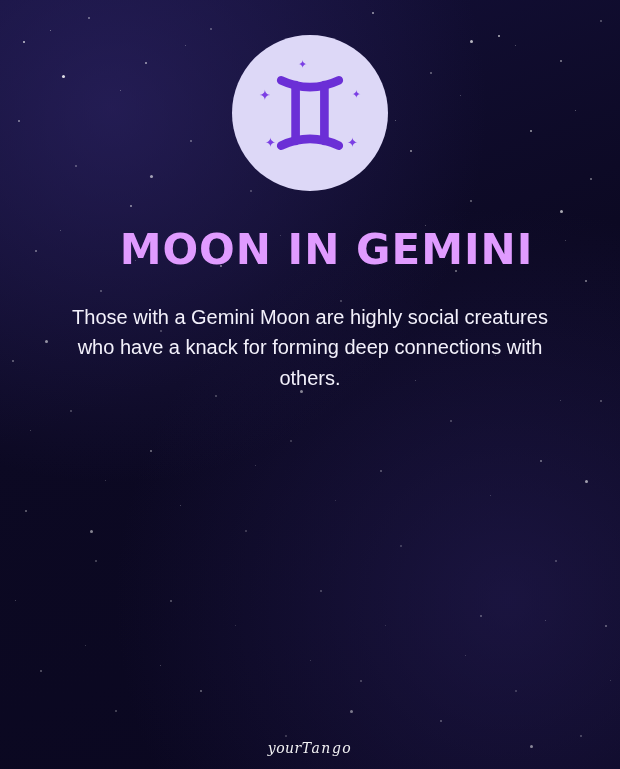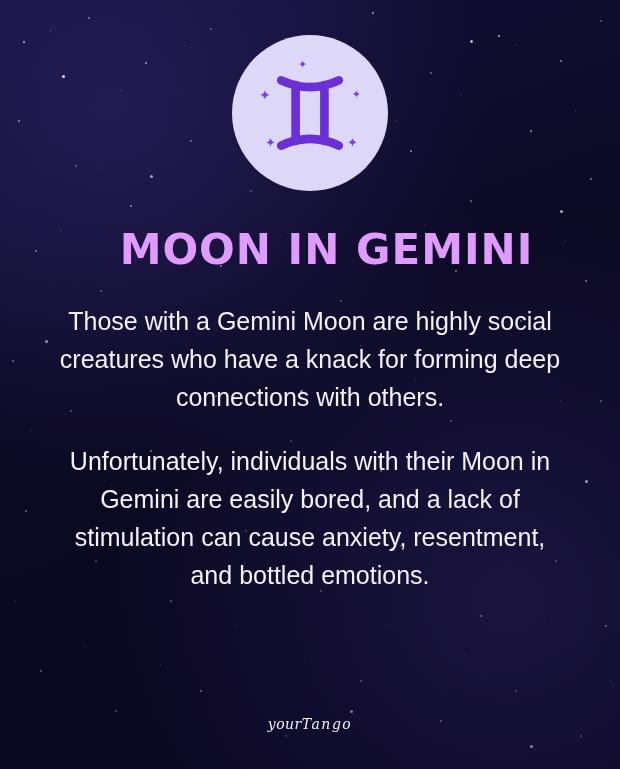--- a/index.html
+++ b/index.html
@@ -130,29 +130,29 @@
     letter-spacing: 1px;
     text-align: center;
     font-family: "DejaVu Sans", sans-serif;
     margin-left: 33px;
   }
   .body {
     margin-top: 28px;
     width: 510px;
     text-align: center;
     color: #f3f1fb;
-    font-size: 25px;
+    font-size: 20px;
     line-height: 1.52;
     font-family: "Liberation Sans", sans-serif;
   }
   .para { margin: 0 0 26px 0; }
   .para:last-child { margin-bottom: 0; }
   .footer {
     position: absolute;
-    bottom: 36px;
+    bottom: 12px;
     left: 0;
     width: 100%;
     text-align: center;
   }
   .logo {
     color: #ffffff;
     font-size: 14px;
     font-style: italic;
     font-family: "DejaVu Serif", serif;
     letter-spacing: .5px;
@@ -184,20 +184,19 @@
             <line x1="65" y1="21" x2="65" y2="79"></line>
           </g>
         </svg>
       </span>
     </div>
 
     <div class="title">MOON IN GEMINI</div>
 
     <div class="body">
       <p class="para">Those with a Gemini Moon are highly social creatures who have a knack for forming deep connections with others.</p>
-      <p class="para">Unfortunately, individuals with their Moon in Gemini are easily bored, and a lack of stimulation can cause anxiety, resentment, and bottled emotions.</p>
     </div>
   </div>
 
   <div class="footer">
     <span class="logo"><span>your</span><span class="tango">Tango</span></span>
   </div>
 </div>
 
 </body></html>

